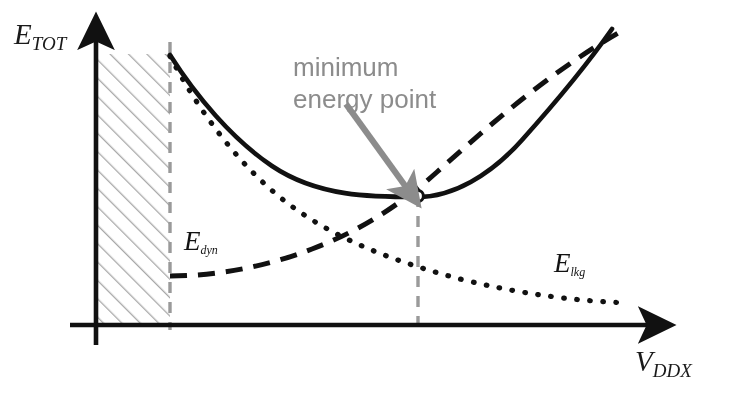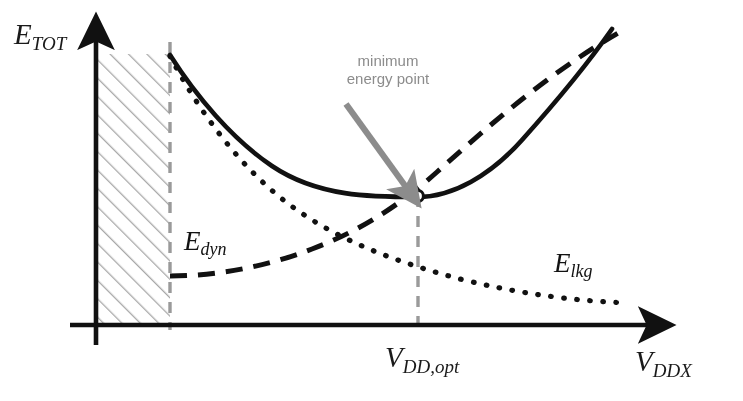--- a/index.html
+++ b/index.html
@@ -51,39 +51,39 @@
     font-family: "Liberation Serif", serif;
     color: #121212;
     white-space: nowrap;
     line-height: 1;
   }
   .curve-label .base {
     font-size: 27px;
     font-style: italic;
   }
   .curve-label .sub {
-    font-size: 18px;
+    font-size: 12px;
     font-style: italic;
     vertical-align: -0.30em;
   }
   #label-etot { left: 14px; top: 20px; }
   #label-vddx { left: 635px; top: 347px; }
   #label-vddmin { left: 134px; top: 343px; }
   #label-vddopt { left: 385px; top: 343px; }
   #label-edyn { left: 184px; top: 228px; }
   #label-elkg { left: 554px; top: 250px; }
 
   #annotation {
     position: absolute;
     left: 293px;
     top: 52px;
     width: 190px;
-    text-align: center;
+    text-align: left;
     font-family: "Liberation Sans", sans-serif;
-    font-size: 15px;
+    font-size: 26px;
     line-height: 1.22;
     color: #8c8c8c;
     white-space: pre-line;
   }
 </style>
 </head>
 <body>
 
 <div id="figure">
 
@@ -123,23 +123,20 @@
 
   <div class="axis-label" id="label-etot">
     <span class="base">E</span><span class="sub">TOT</span>
   </div>
 
   <div class="axis-label" id="label-vddx">
     <span class="base">V</span><span class="sub">DDX</span>
   </div>
 
 
-  <div class="axis-label" id="label-vddopt">
-    <span class="base">V</span><span class="sub">DD,opt</span>
-  </div>
 
   <div class="curve-label" id="label-edyn">
     <span class="base">E</span><span class="sub">dyn</span>
   </div>
 
   <div class="curve-label" id="label-elkg">
     <span class="base">E</span><span class="sub">lkg</span>
   </div>
 
   <div id="annotation">minimum

